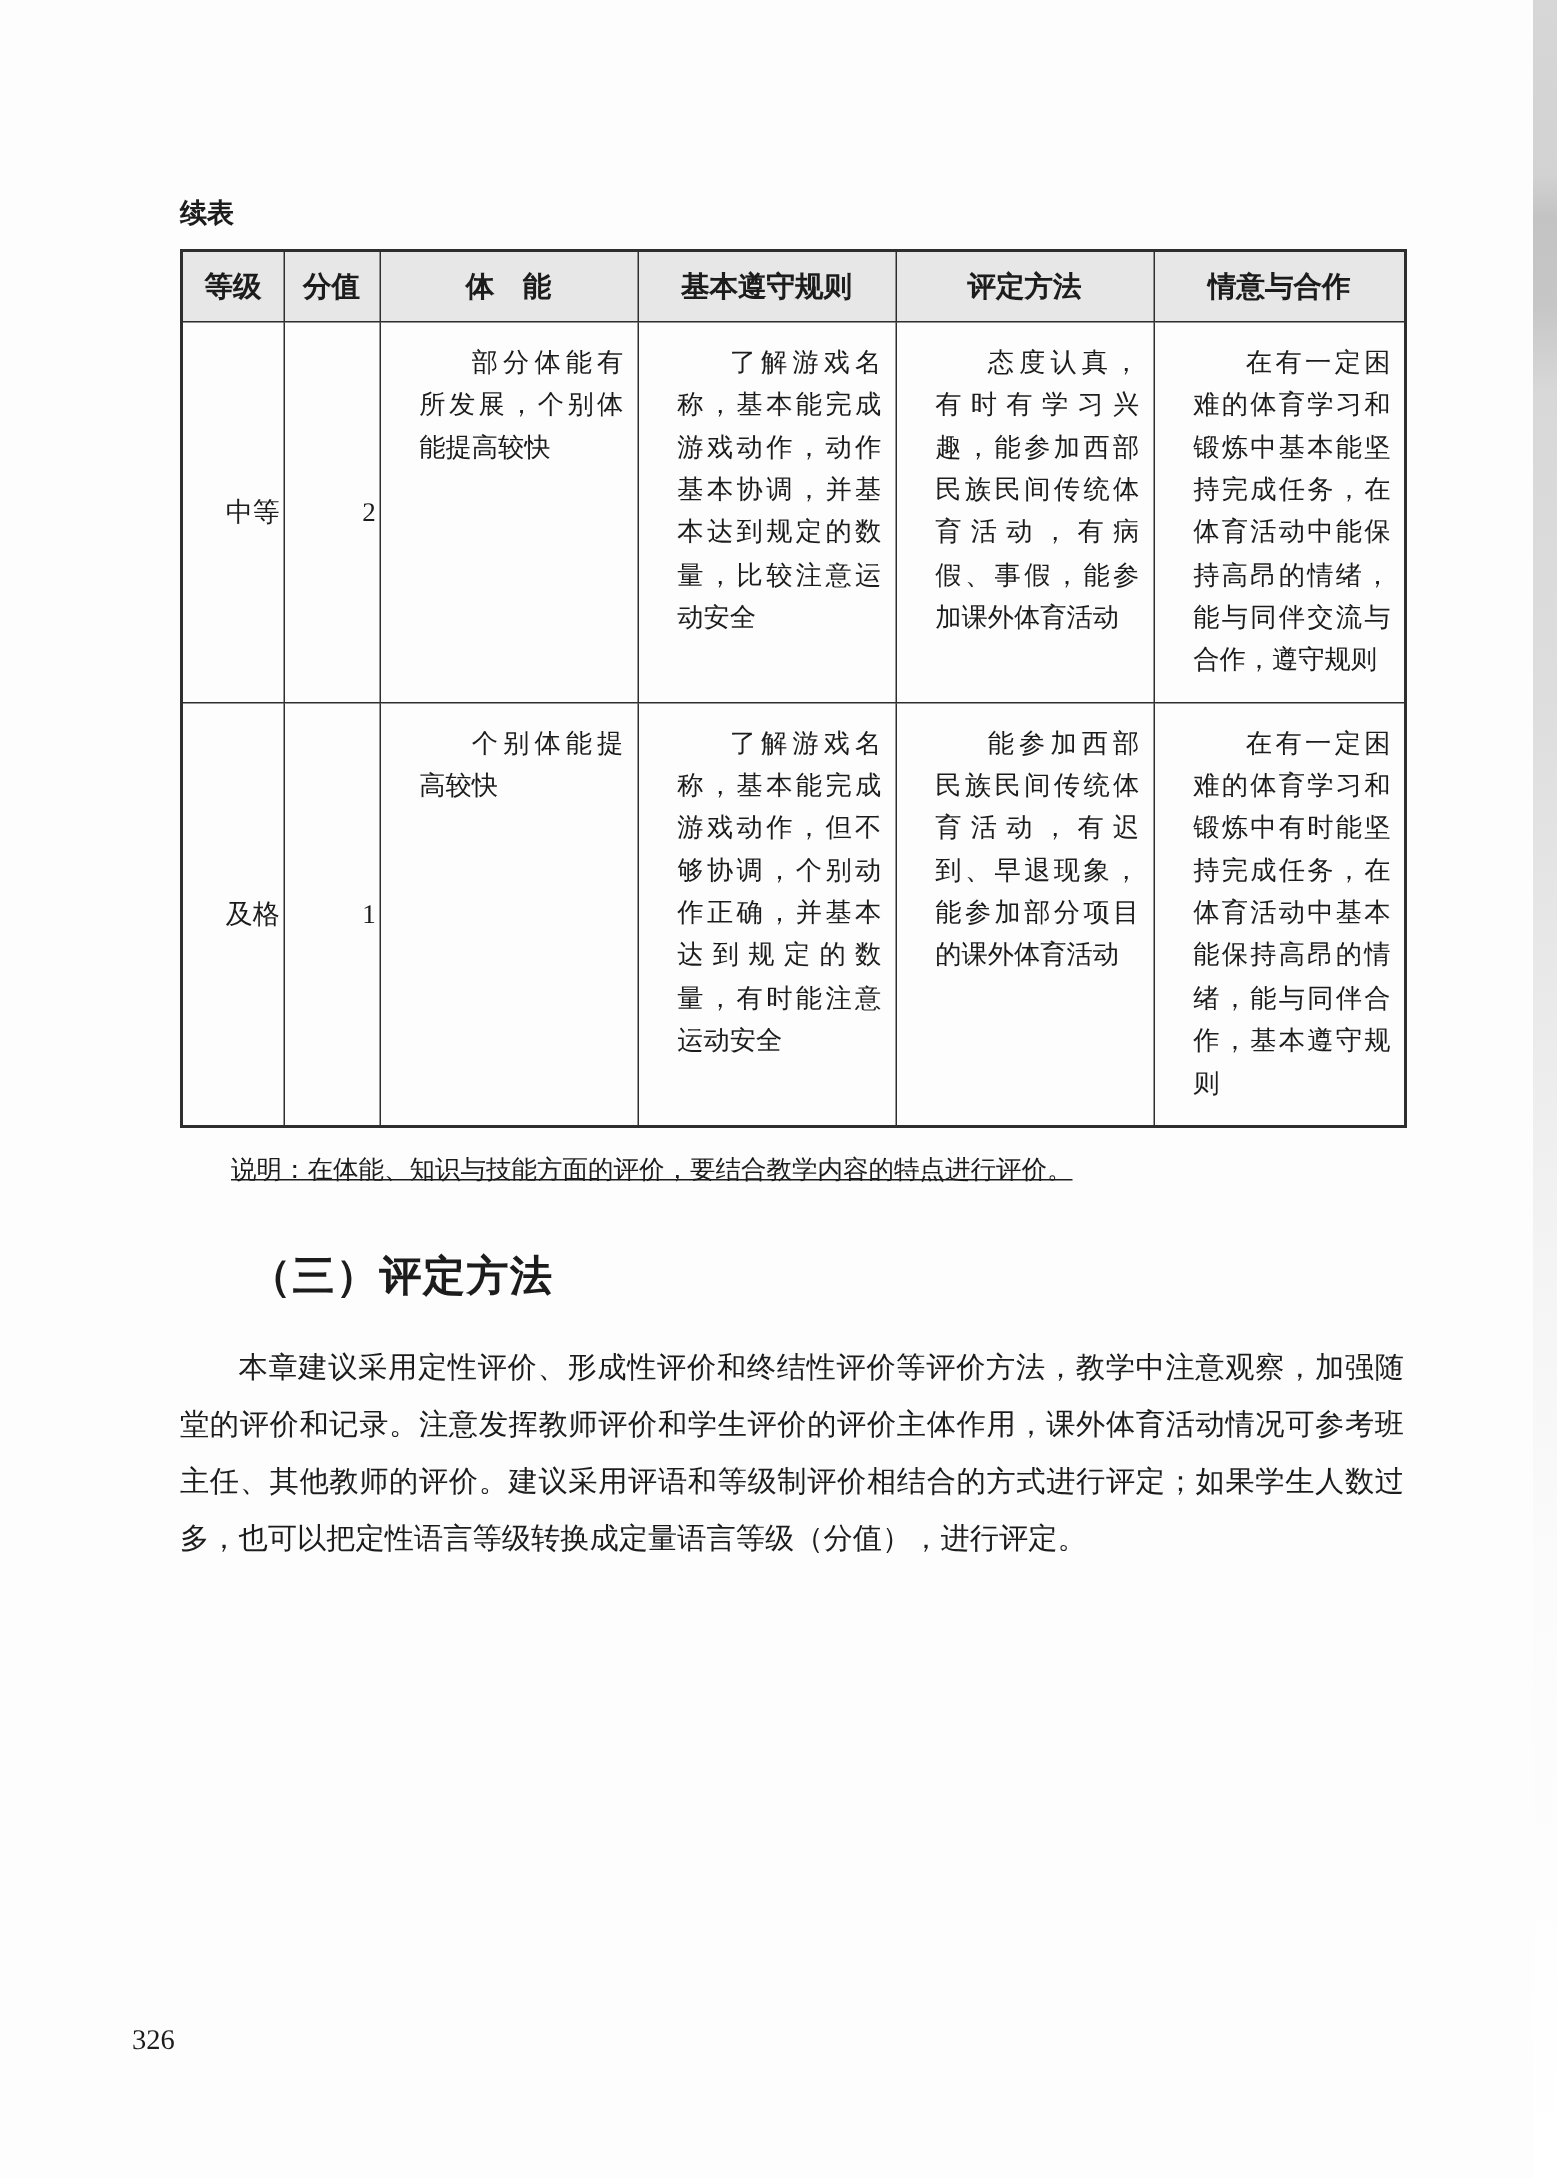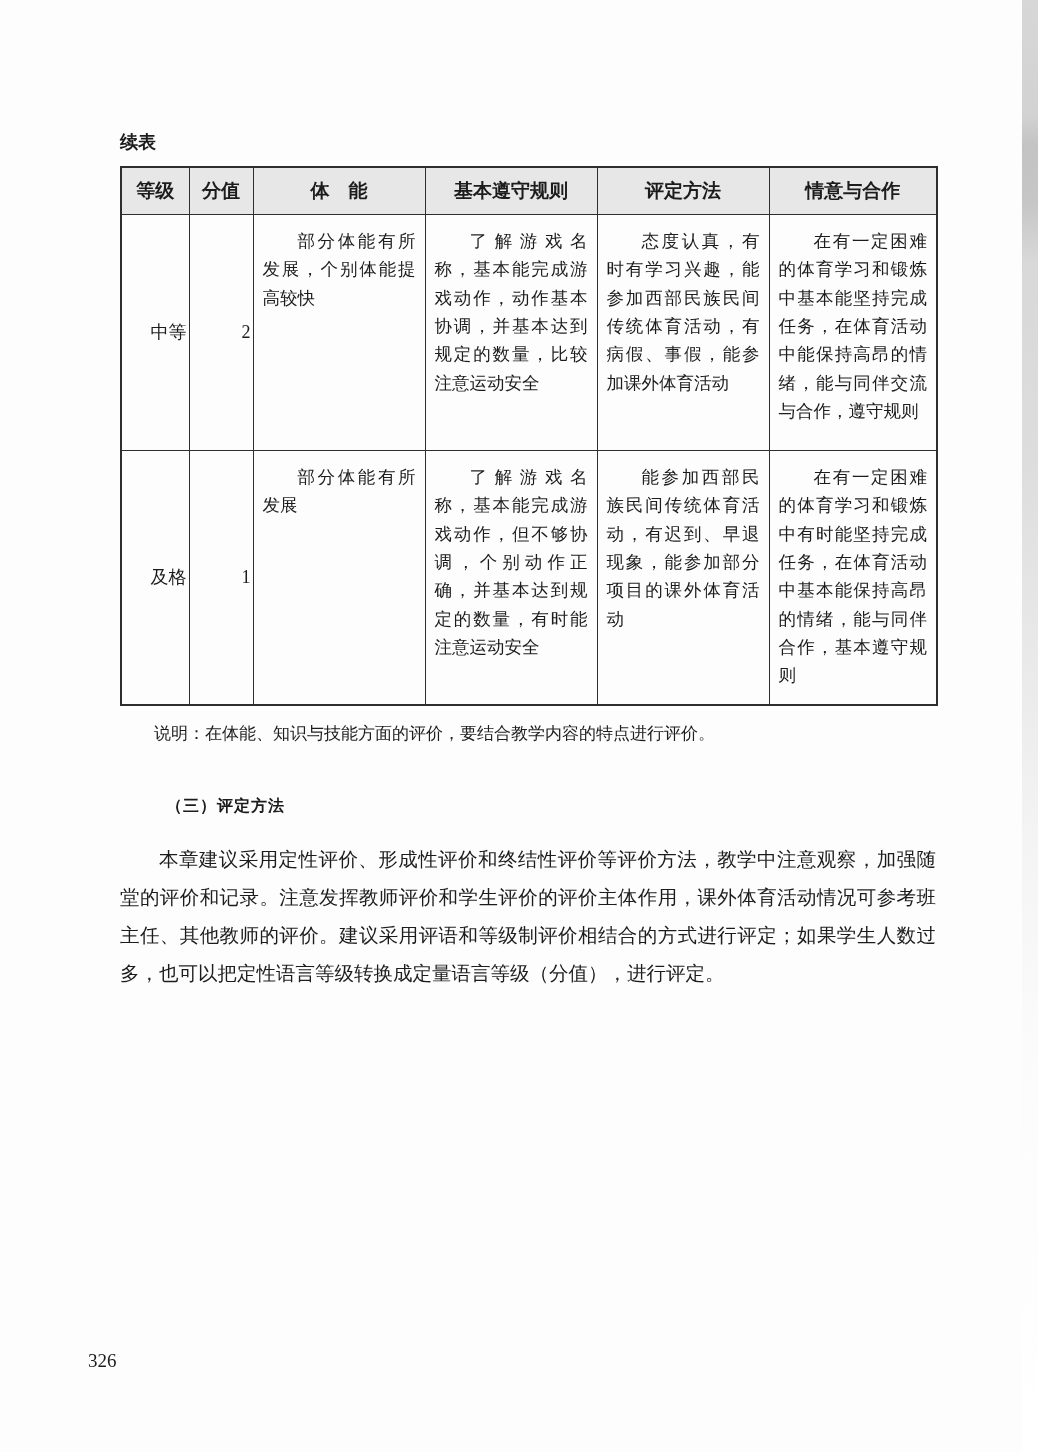--- a/index.html
+++ b/index.html
@@ -45,46 +45,47 @@
     background: #e7e7e7;
     font-size: 19px;
     padding: 10px 2px;
     border: 1px solid #2e2e2e;
     text-align: center;
   }
   table.eval-table td {
     border: 1px solid #2e2e2e;
     font-size: 17.5px;
     vertical-align: top;
-    padding: 12px 9px 14px 9px;
+    padding: 12px 9px 14px 26px;
     line-height: 1.62;
     text-align: justify;
   }
   table.eval-table td.center-cell {
     text-align: right;
     vertical-align: middle;
     font-size: 18px;
     padding: 4px 2px;
   }
   table.eval-table td .cell-text {
     text-indent: 2em;
   }
   tr.row-1 { height: 236px; }
   tr.row-2 { height: 254px; }
   .table-note {
     font-size: 17px;
     margin-top: 15px;
     text-indent: 2em;
     line-height: 1.5;
+    text-decoration: underline;
   }
   .section-heading {
     font-family: "Liberation Sans", "DejaVu Sans", sans-serif;
     font-weight: bold;
-    font-size: 16px;
-    margin: 50px 0 24px 0;
+    font-size: 28px;
+    margin: 40px 0 24px 0;
     padding-left: 46px;
     letter-spacing: 1px;
   }
   .section-paragraph {
     font-size: 19.5px;
     line-height: 38px;
     text-align: justify;
     text-indent: 2em;
     margin: 0;
   }
@@ -137,21 +138,21 @@
             <div class="cell-text">态度认真，有时有学习兴趣，能参加西部民族民间传统体育活动，有病假、事假，能参加课外体育活动</div>
           </td>
         <td>
             <div class="cell-text">在有一定困难的体育学习和锻炼中基本能坚持完成任务，在体育活动中能保持高昂的情绪，能与同伴交流与合作，遵守规则</div>
           </td>
       </tr>
       <tr class="row-2">
         <td class="center-cell">及格</td>
         <td class="center-cell">1</td>
         <td>
-            <div class="cell-text">部分体能有所发展</div>
+            <div class="cell-text">个别体能提高较快</div>
           </td>
         <td>
             <div class="cell-text">了解游戏名称，基本能完成游戏动作，但不够协调，个别动作正确，并基本达到规定的数量，有时能注意运动安全</div>
           </td>
         <td>
             <div class="cell-text">能参加西部民族民间传统体育活动，有迟到、早退现象，能参加部分项目的课外体育活动</div>
           </td>
         <td>
             <div class="cell-text">在有一定困难的体育学习和锻炼中有时能坚持完成任务，在体育活动中基本能保持高昂的情绪，能与同伴合作，基本遵守规则</div>
           </td>

